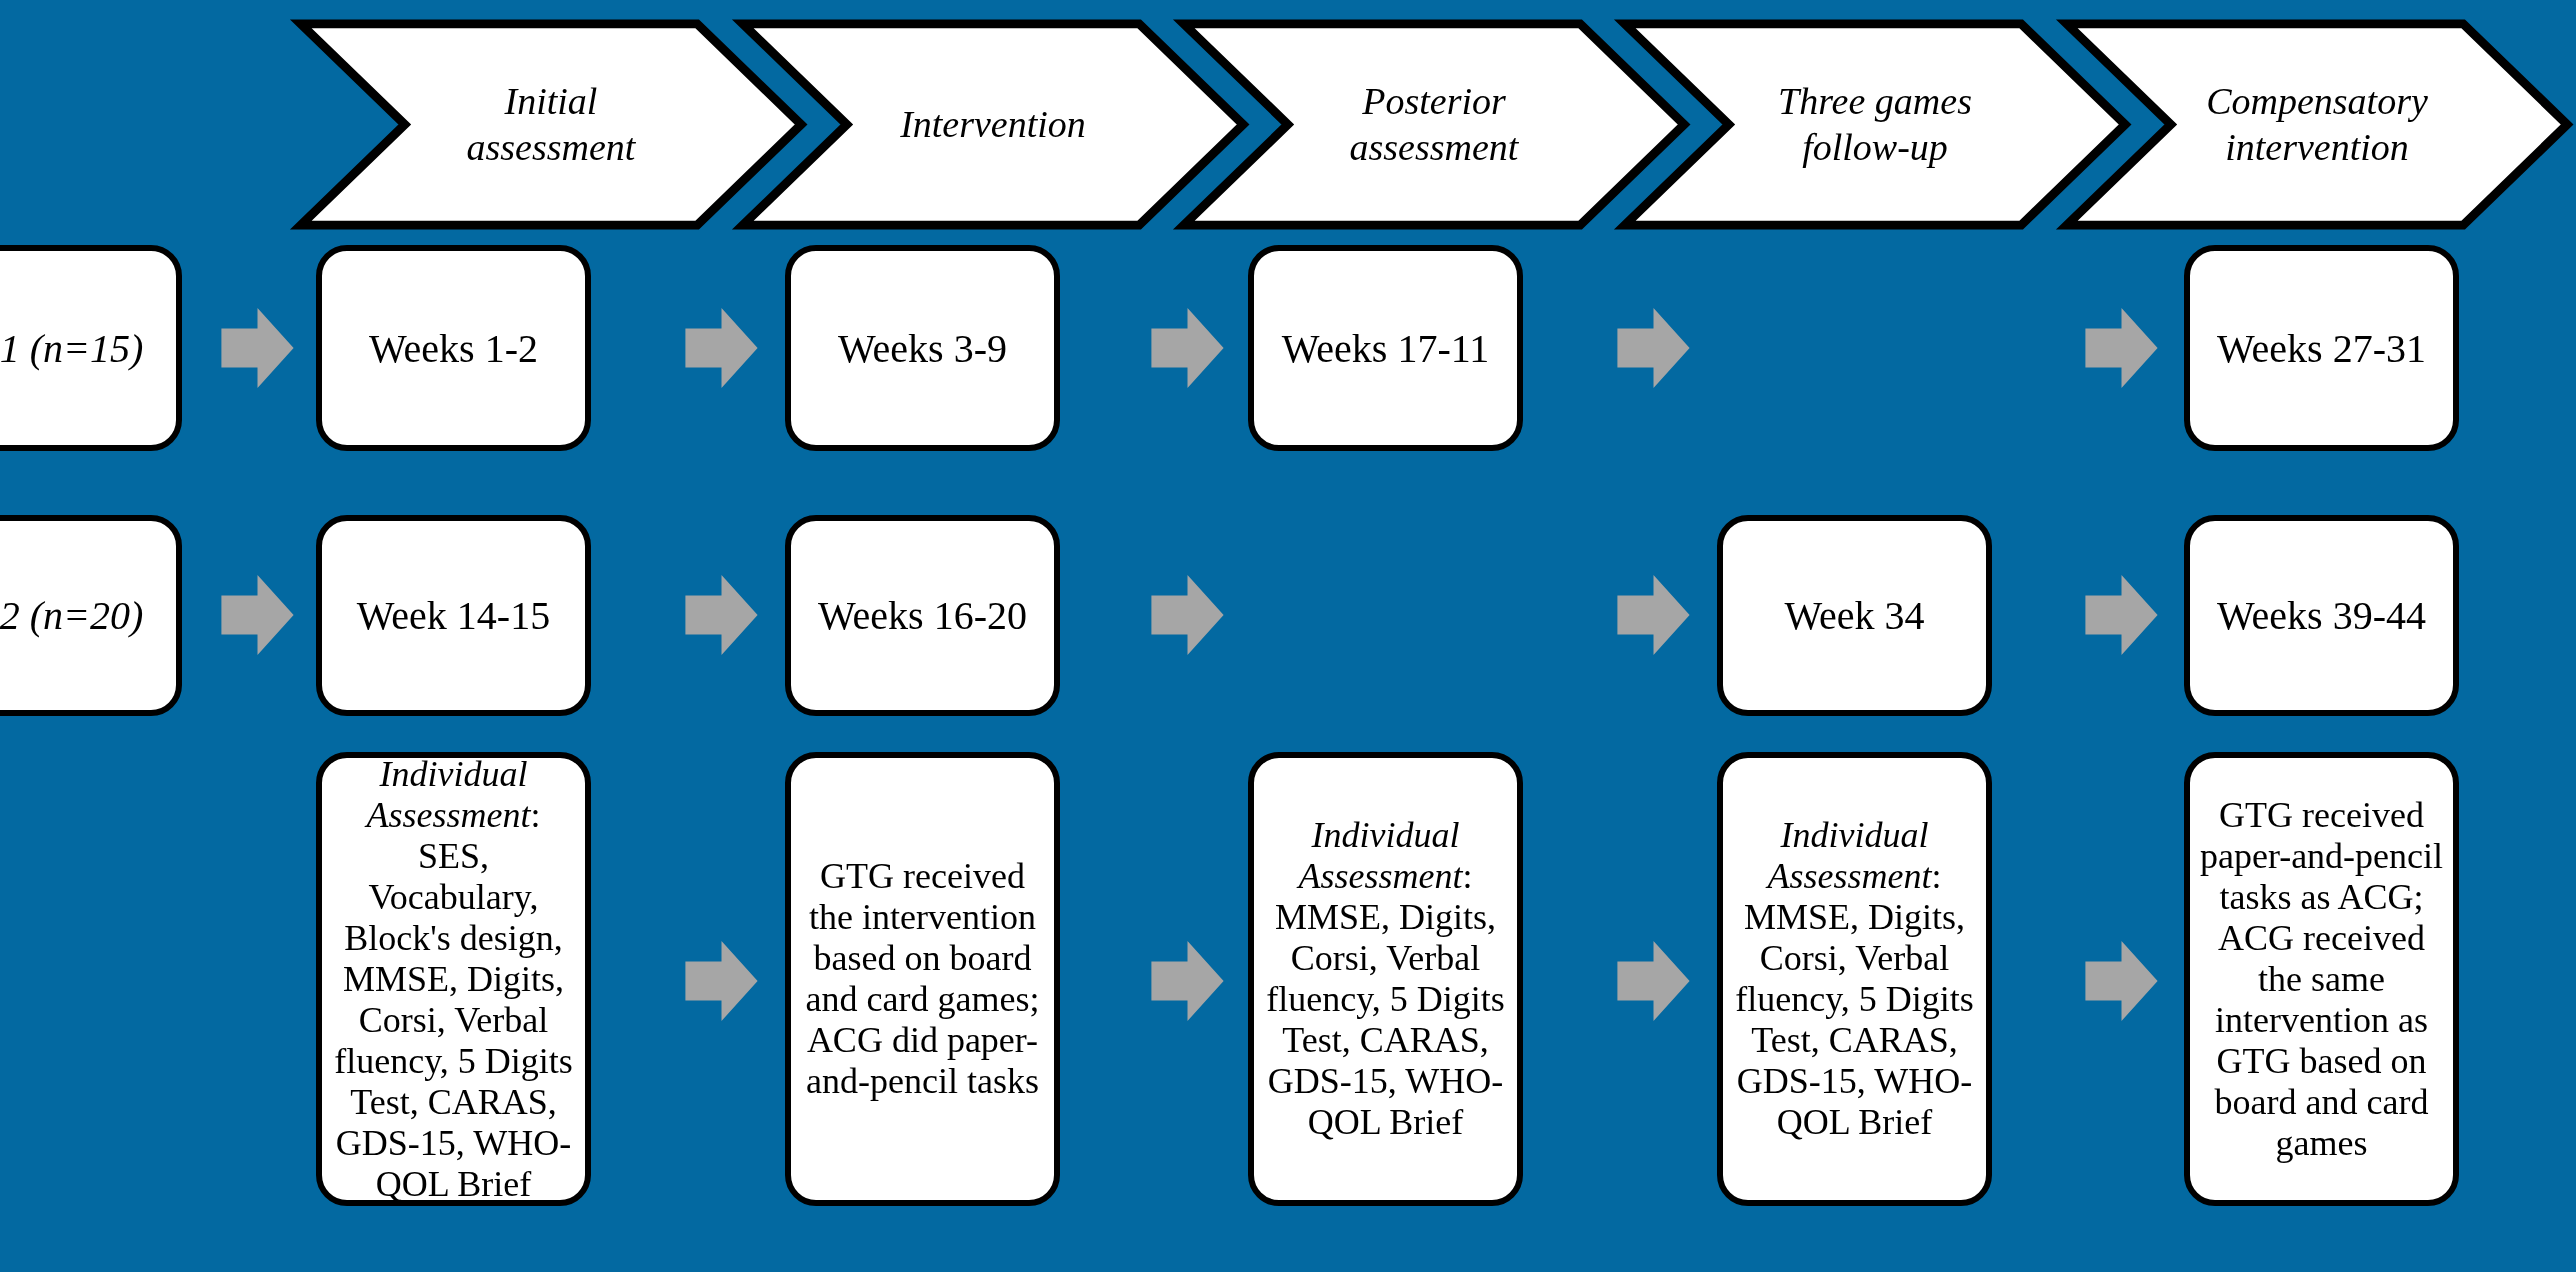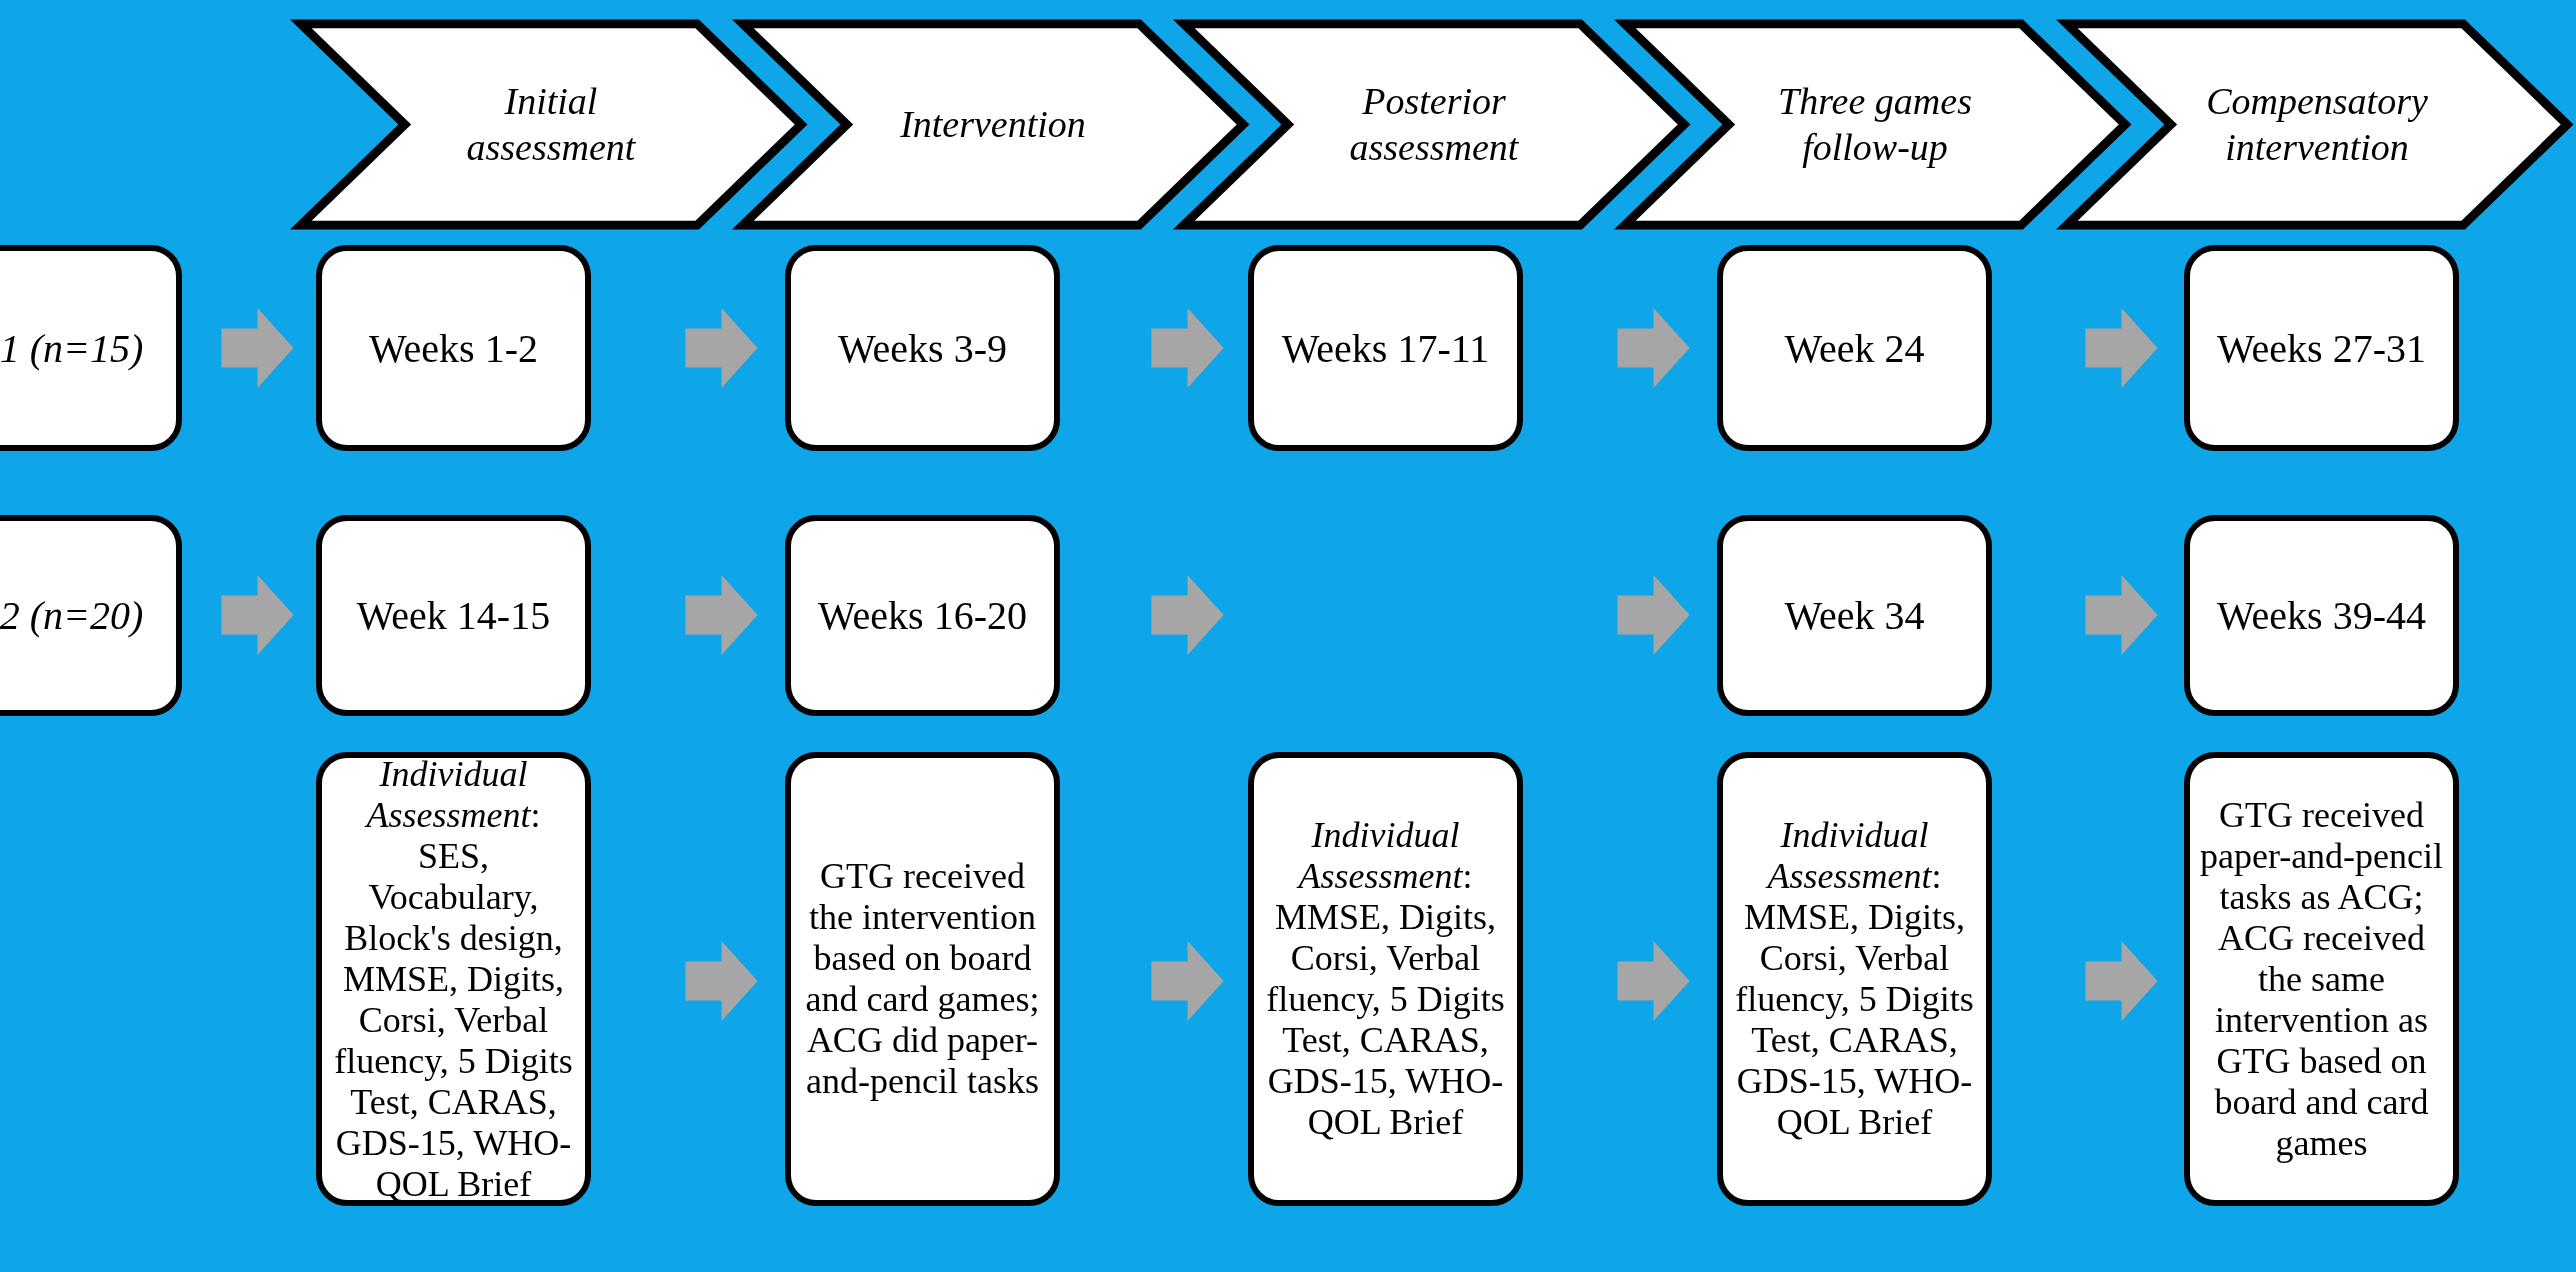--- a/index.html
+++ b/index.html
@@ -1,18 +1,18 @@
 <!DOCTYPE html>
 <html style="--arrow: #a6a6a6; --stroke: #000000;"><head>
 <meta charset="utf-8">
 <style>
   html,body{margin:0;padding:0;background:#fff;}
   body{width:2576px;height:1272px;position:relative;overflow:hidden;
        font-family:"Liberation Serif", serif;color:#000;}
-  .canvas{position:absolute;inset:0;background:#0ea5e9;}
+  .canvas{position:absolute;inset:0;background:#0369a1;}
 
   
   .chevron{position:absolute;top:23.5px;width:500px;height:201px;}
   .chevron svg{position:absolute;left:-7.8px;top:-7.8px;width:516px;height:217px;overflow:visible;}
   .chevron polygon{fill:#fff;stroke:var(--stroke,#000);stroke-width:9;stroke-linejoin:miter;}
   .chev-label{position:absolute;inset:0;display:flex;align-items:center;justify-content:center;
       font-style:italic;font-size:38px;line-height:46px;text-align:center;white-space:pre-line;}
 
   
   .box{position:absolute;width:275px;box-sizing:border-box;background:#fff;
@@ -94,23 +94,20 @@
     </div>
   <svg class="arrow ar1 g2" viewBox="0 0 74 82">
       <polygon points="0,21 37,21 37,0 74,41 37,82 37,61 0,61"></polygon>
     </svg>
   <div class="box row1 c3">
       <div class="week-label">Weeks 17-11</div>
     </div>
   <svg class="arrow ar1 g3" viewBox="0 0 74 82">
       <polygon points="0,21 37,21 37,0 74,41 37,82 37,61 0,61"></polygon>
     </svg>
-  <div class="box row1 c4">
-      <div class="week-label">Week 24</div>
-    </div>
   <svg class="arrow ar1 g4" viewBox="0 0 74 82">
       <polygon points="0,21 37,21 37,0 74,41 37,82 37,61 0,61"></polygon>
     </svg>
   <div class="box row1 c5">
       <div class="week-label">Weeks 27-31</div>
     </div>
 
   <div class="box row2 cutbox">
     <div class="cut-label">2 (n=20)</div>
   </div>

